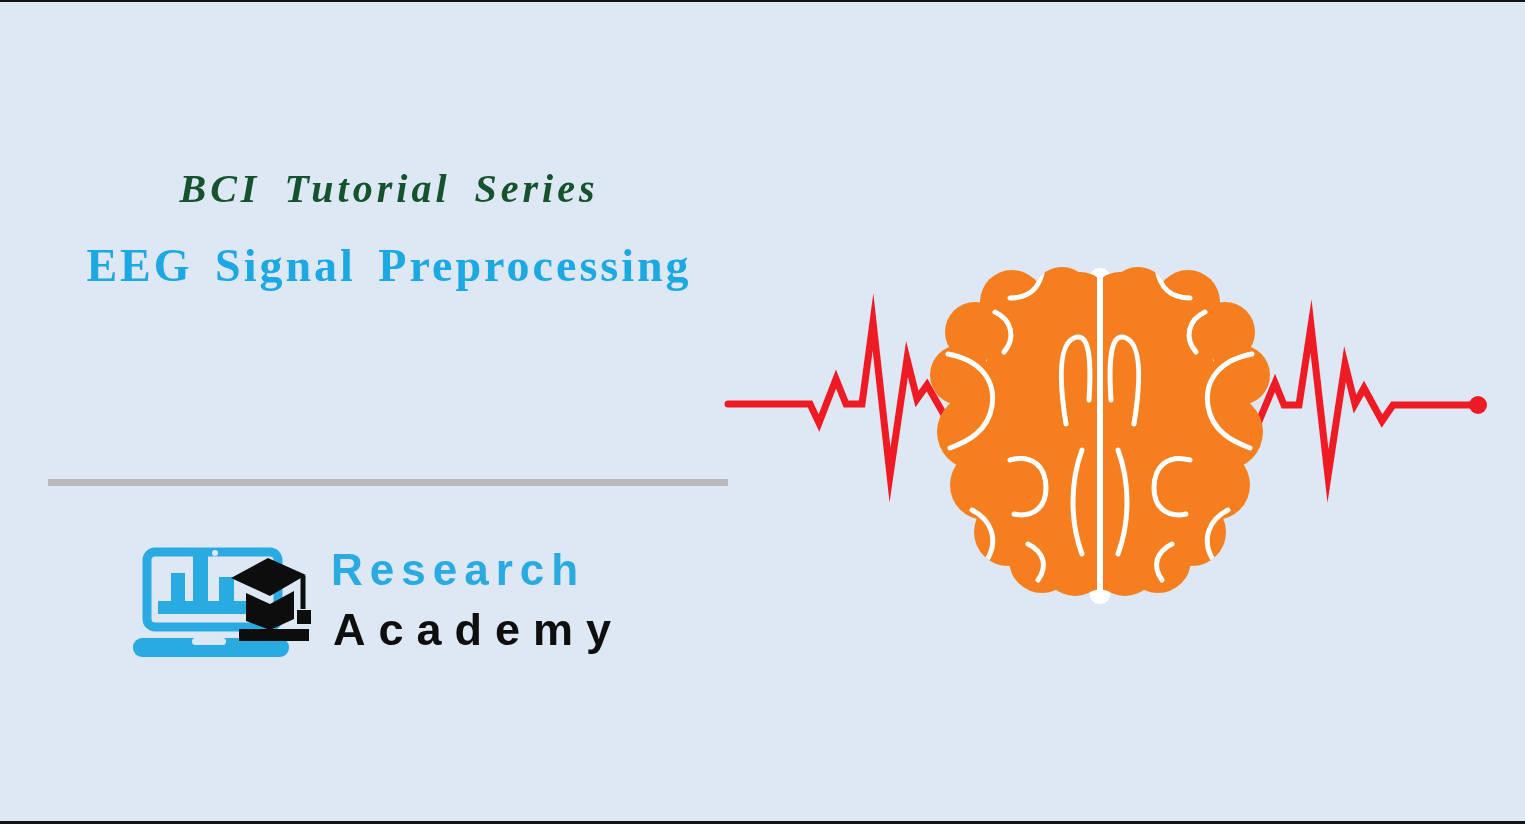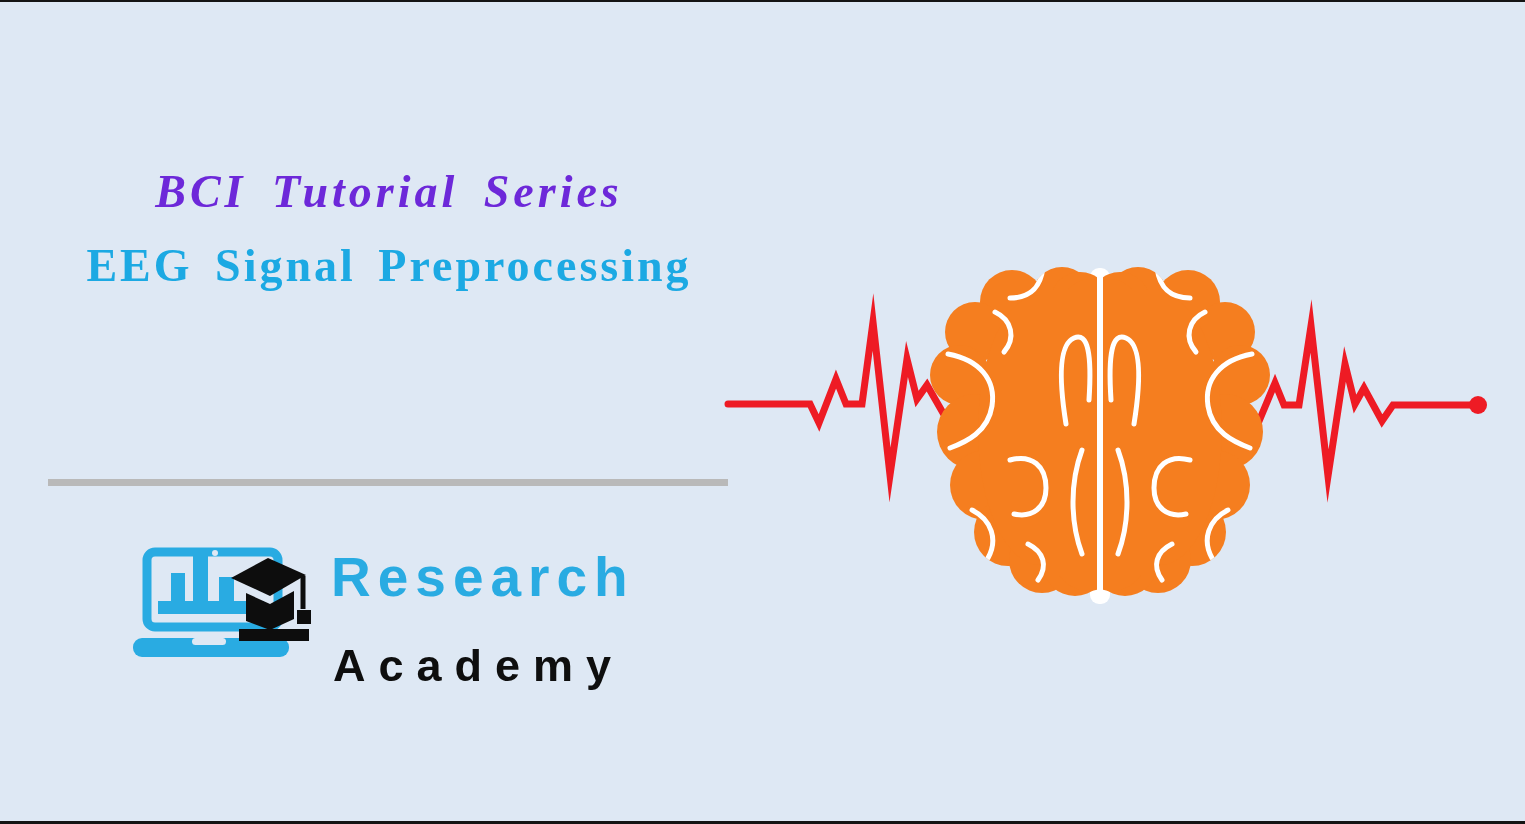--- a/index.html
+++ b/index.html
@@ -24,24 +24,24 @@
     width: 682px;
     text-align: center;
   }
   .series-title {
     position: absolute;
     left: 0; top: 163px;
     width: 682px;
     font-family: "Liberation Serif", serif;
     font-style: italic;
     font-weight: 600;
-    font-size: 46px;
+    font-size: 40px;
     letter-spacing: 4px;
     word-spacing: 10px;
-    color: #6d28d9;
+    color: #14532d;
     white-space: nowrap;
   }
   .main-title {
     position: absolute;
     left: 0; top: 237px;
     width: 682px;
     font-family: "Liberation Serif", serif;
     font-weight: 700;
     font-size: 46px;
     letter-spacing: 3px;
@@ -71,35 +71,34 @@
   }
 
   
   .brand { position: absolute; left: 0; top: 0; }
   .brand-icon { position: absolute; left: 125px; top: 535px; }
   .brand-line1 {
     position: absolute;
     left: 331px; top: 543px;
     font-family: "Liberation Sans", sans-serif;
     font-weight: 700;
-    font-size: 55px;
+    font-size: 44px;
     letter-spacing: 7px;
     color: #29abe2;
     white-space: nowrap;
   }
   .brand-line2 {
     position: absolute;
     left: 333px; top: 602px;
     font-family: "Liberation Sans", sans-serif;
     font-weight: 700;
     font-size: 45px;
     letter-spacing: 13px;
     color: #0e0e0e;
     white-space: nowrap;
-    margin-top: 36px;
   }
 
   
   .graphic {
     position: absolute;
     left: 0; top: 0;
     width: 1525px; height: 824px;
     pointer-events: none;
   }
 </style>

